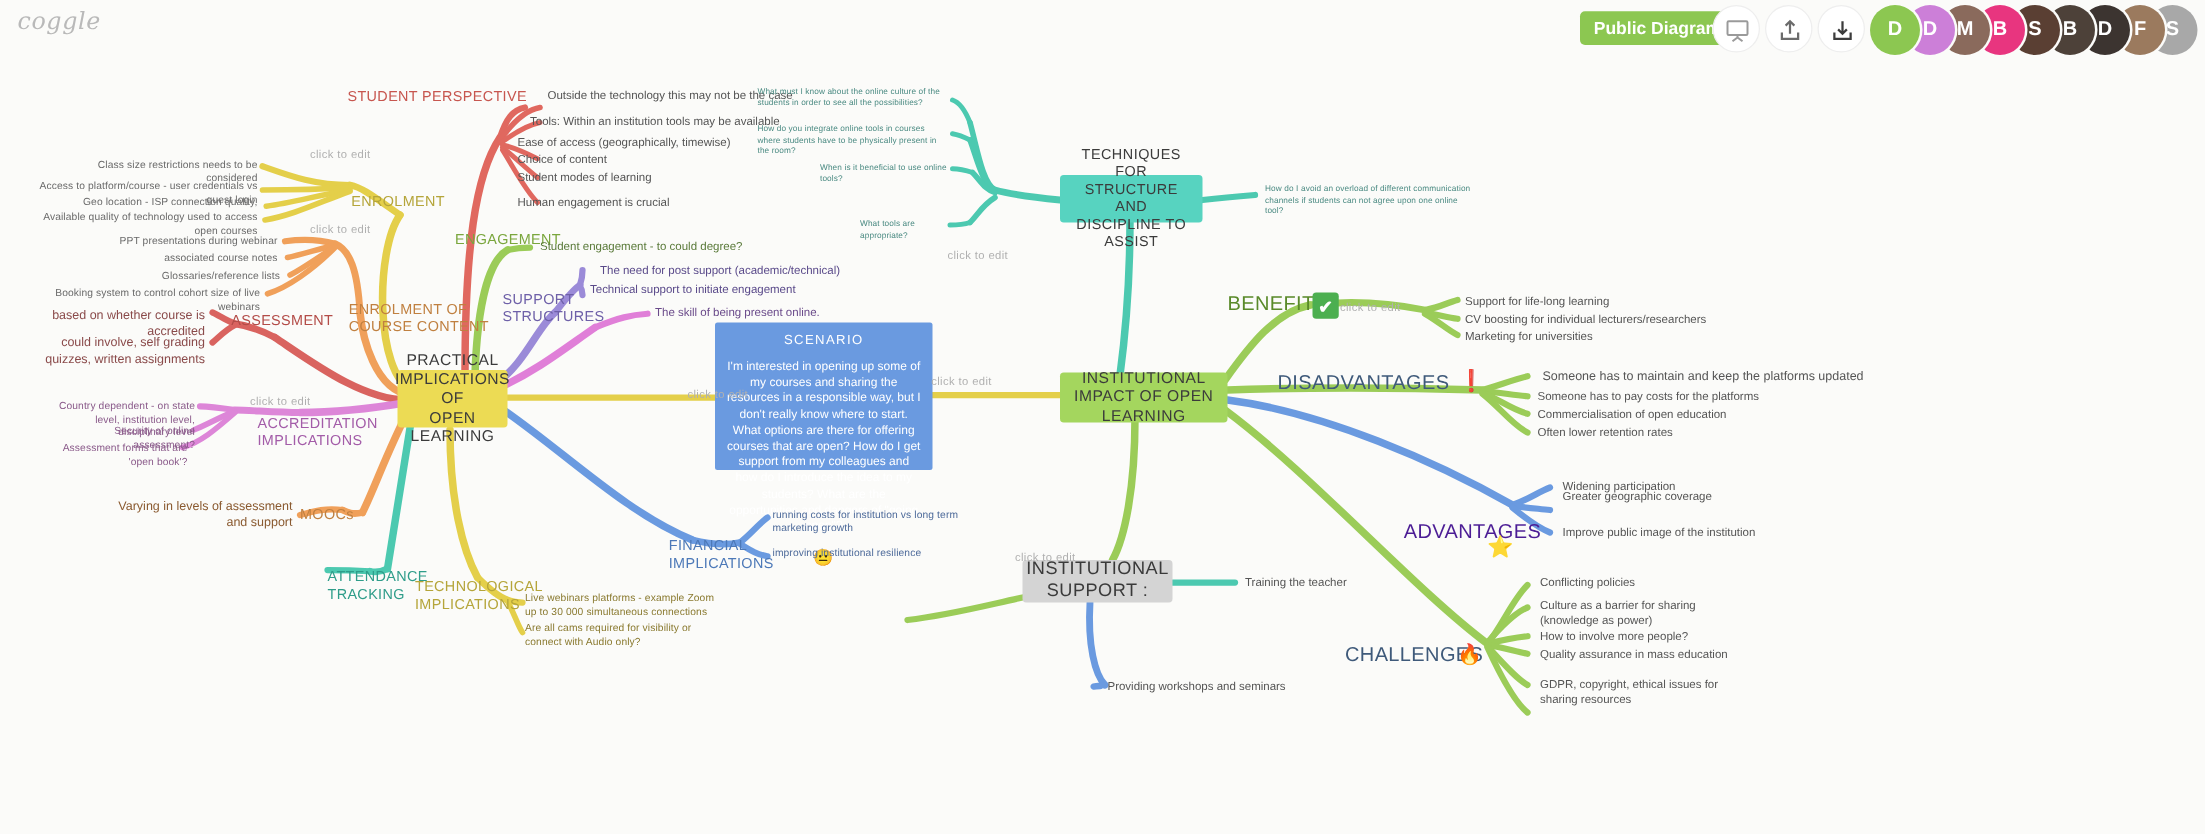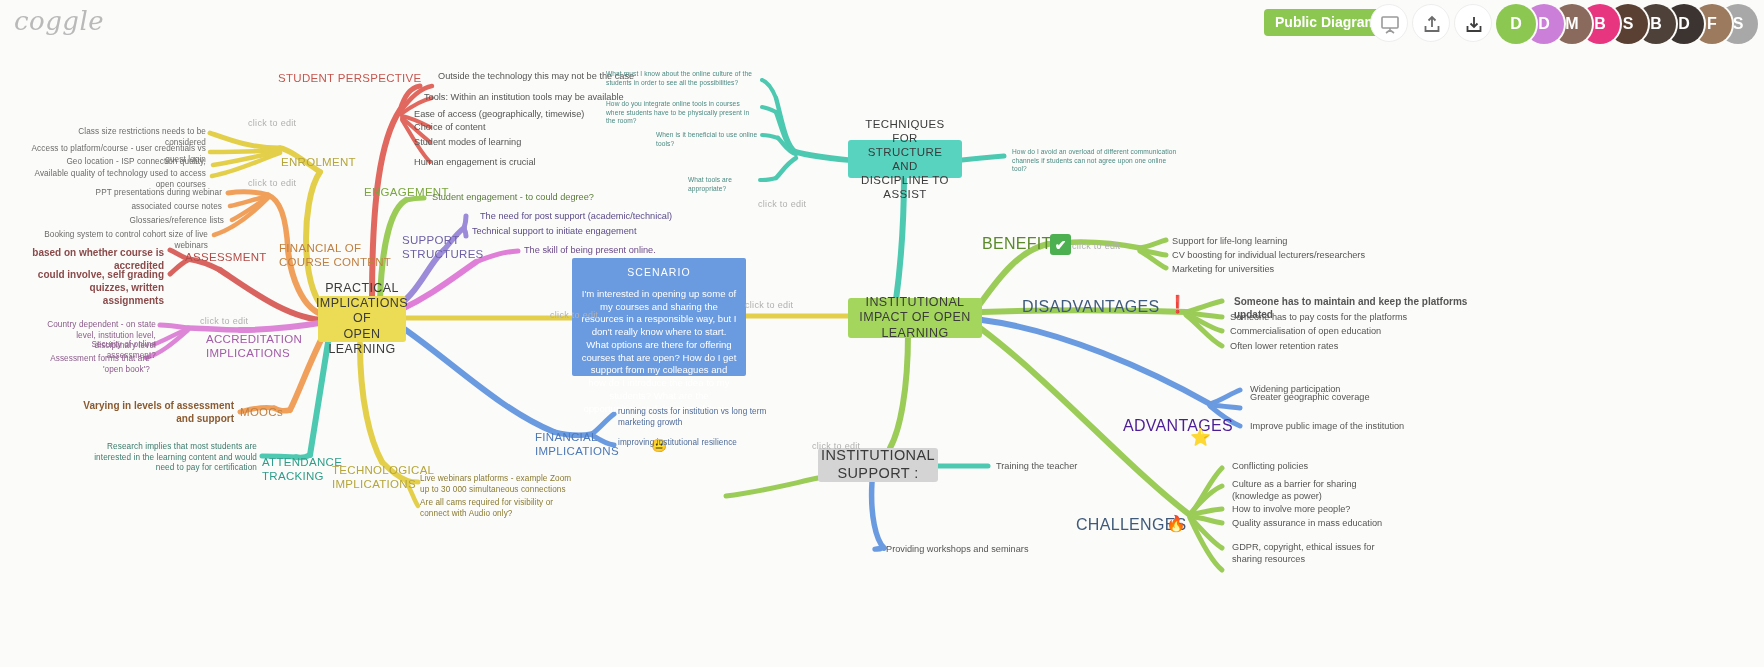--- a/index.html
+++ b/index.html
@@ -11,21 +11,21 @@
     overflow:hidden; position:relative;
   }
   #canvas { position:absolute; inset:0; }
   svg.links { position:absolute; left:0; top:0; width:1764px; height:667px; pointer-events:none; }
 
   
   .topbar { position:absolute; left:0; top:0; width:1764px; height:48px; z-index:40; }
   .logo {
     position:absolute; left:14px; top:6px;
     font-family:"DejaVu Serif", serif; font-style:italic;
-    font-size:26px; color:#b9b9b9; letter-spacing:0.5px;
+    font-size:19px; color:#b9b9b9; letter-spacing:0.5px;
   }
   .public-badge {
     position:absolute; left:1264px; top:9px;
     background:#8cc751; color:#fff; font-weight:bold; font-size:14px;
     padding:5px 11px 6px; border-radius:4px; white-space:nowrap;
   }
   .iconbtn {
     position:absolute; top:4px; width:38px; height:38px; border-radius:50%;
     background:#fff; border:1px solid #eeeeee;
   }
@@ -52,21 +52,21 @@
     background:#6a9ae0; color:#fff; font-size:9.6px; line-height:1.33;
     padding:8px 9px; text-align:center; border-radius:2px;
   }
   .blue-box .sc-title { font-size:10.5px; letter-spacing:1.1px; margin-bottom:8px; color:#ffffff; }
   .blue-box .sc-emoji { margin-top:9px; font-size:13px; }
 
   .branch-label { font-size:11.5px; line-height:1.22; letter-spacing:0.3px; }
   .big-label { font-size:16px; letter-spacing:0.3px; }
   .leaf { font-size:8.2px; line-height:1.3; letter-spacing:0.1px; }
   .leaf-md { font-size:9.2px; line-height:1.3; }
-  .leaf-lg { font-size:10px; line-height:1.3;font-weight:bold; }
+  .leaf-lg { font-size:10px; line-height:1.3; }
   .click-edit { font-size:9px; color:#b0b0b0; letter-spacing:0.3px; }
   .ta-r { text-align:right; }
   .ta-l { text-align:left; }
 
   .emoji-badge { position:absolute; z-index:25; }
   .check-badge {
     width:21px; height:21px; background:#4caf50; border-radius:3px;
     display:flex; align-items:center; justify-content:center;
     color:#fff; font-size:14px; font-weight:bold;
   }
@@ -282,21 +282,21 @@
   <div class="node click-edit" style="left:200px; top:316px">click to edit</div>
   <div class="node click-edit" style="left:550px; top:310px">click to edit</div>
   <div class="node click-edit" style="left:745px; top:300px">click to edit</div>
   <div class="node click-edit" style="left:758px; top:199px">click to edit</div>
   <div class="node click-edit" style="left:1072px; top:241px">click to edit</div>
   <div class="node click-edit" style="left:812px; top:441px">click to edit</div>
 
   <div class="node branch-label ta-l" style="left:278px; top:71px; color:#c7564f">STUDENT PERSPECTIVE</div>
   <div class="node branch-label ta-l" style="left:281px; top:155px; color:#b5a53a">ENROLMENT</div>
   <div class="node branch-label ta-l" style="left:279px; top:241px; color:#c08040">
-    <div>FINANCIAL OF</div>
+    <div>ENROLMENT OF</div>
     <div>COURSE CONTENT</div>
   </div>
   <div class="node branch-label ta-l" style="left:185px; top:250px; color:#b34c48">ASSESSMENT</div>
   <div class="node branch-label ta-l" style="left:206px; top:332px; color:#a35ca8">
     <div>ACCREDITATION</div>
     <div>IMPLICATIONS</div>
   </div>
   <div class="node branch-label ta-l" style="left:240px; top:405px; color:#c08040">MOOCs</div>
   <div class="node branch-label ta-l" style="left:262px; top:455px; color:#2f9d8a">
     <div>ATTENDANCE</div>
@@ -335,21 +335,20 @@
 
   <div class="node leaf-lg ta-r" style="left:30px; top:246px; width:134px; color:#8a4a4a">based on whether course is accredited</div>
   <div class="node leaf-lg ta-r" style="left:26px; top:268px; width:138px; color:#8a4a4a">could involve, self grading quizzes, written assignments</div>
 
   <div class="node leaf ta-r" style="left:44px; top:320px; width:112px; color:#8a5a8a">Country dependent - on state level, institution level, disciplinary level</div>
   <div class="node leaf ta-r" style="left:56px; top:340px; width:100px; color:#8a5a8a">Security of online assessment?</div>
   <div class="node leaf ta-r" style="left:38px; top:354px; width:112px; color:#8a5a8a">Assessment forms that are 'open book'?</div>
 
   <div class="node leaf-lg ta-r" style="left:78px; top:399px; width:156px; color:#8a5a30">Varying in levels of assessment and support</div>
 
-  <div class="node leaf ta-r" style="left:85px; top:442px; width:172px; color:#3a7a6a">Research implies that most students are interested in the learning content and would need to pay for certification</div>
 
   <div class="node leaf ta-l" style="left:420px; top:474px; width:156px; color:#8a7a30">Live webinars platforms - example Zoom up to 30 000 simultaneous connections</div>
   <div class="node leaf ta-l" style="left:420px; top:498px; width:150px; color:#8a7a30">Are all cams required for visibility or connect with Audio only?</div>
 
   <div class="node leaf-md ta-l" style="left:432px; top:192px; width:200px; color:#5a7a3a">Student engagement - to could degree?</div>
 
   <div class="node leaf-md ta-l" style="left:480px; top:211px; width:200px; color:#5a4a8a">The need for post support (academic/technical)</div>
   <div class="node leaf-md ta-l" style="left:472px; top:226px; width:200px; color:#5a4a8a">Technical support to initiate engagement</div>
   <div class="node leaf-md ta-l" style="left:524px; top:245px; width:200px; color:#6a4a8a">The skill of being present online.</div>
 

